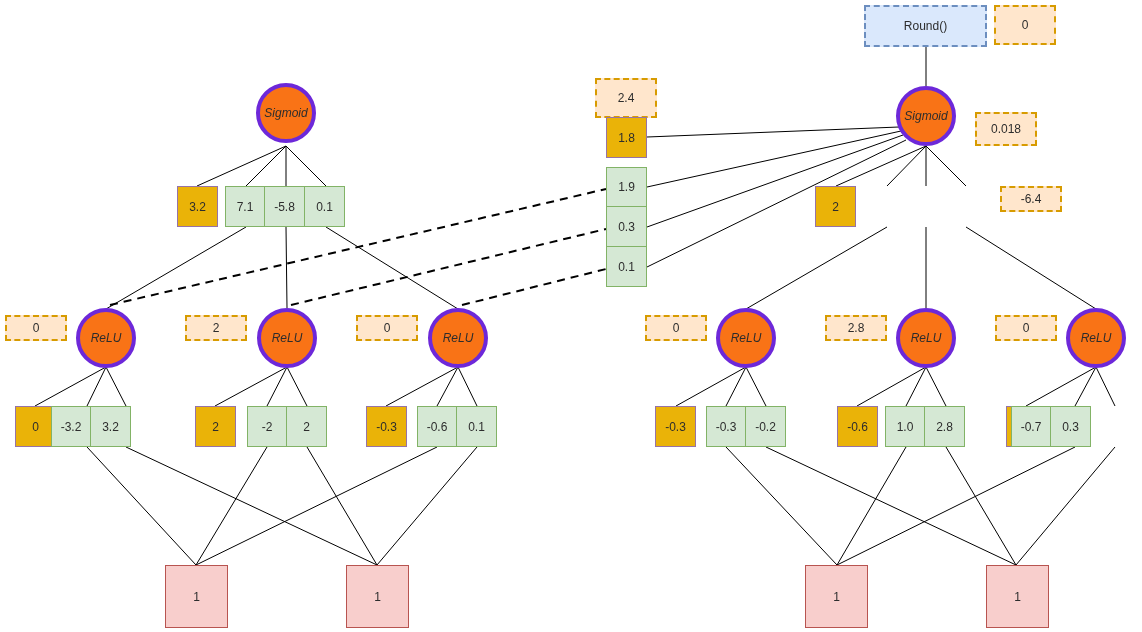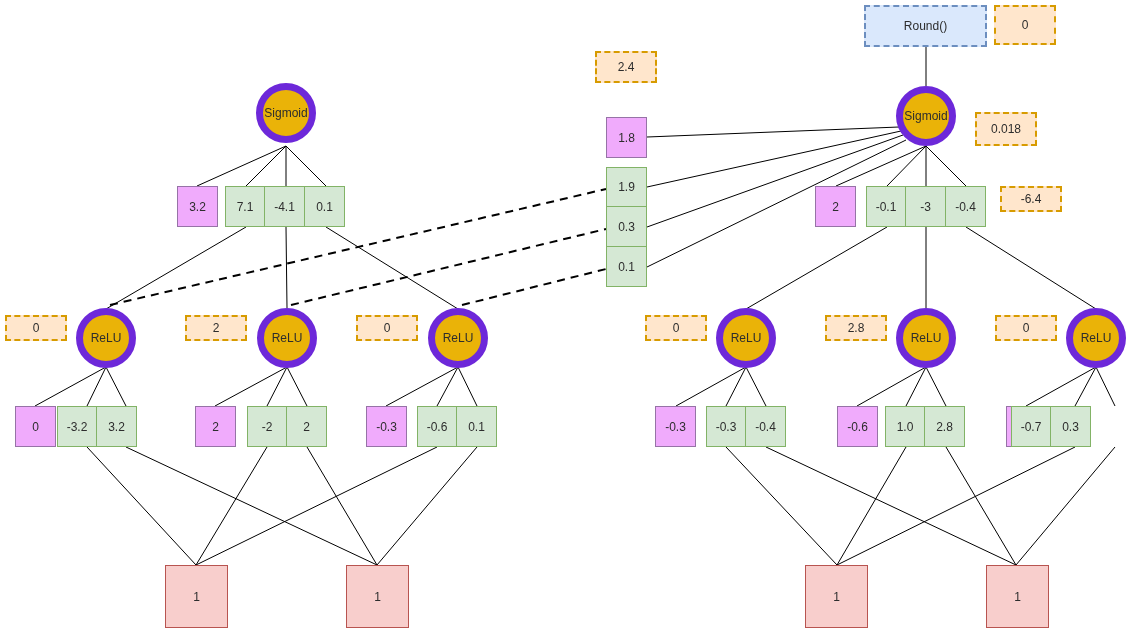--- a/index.html
+++ b/index.html
@@ -2,22 +2,22 @@
 <html><head>
 <meta charset="utf-8">
 <style>
   html,body{margin:0;padding:0;background:#ffffff;}
   .canvas{
     position:relative;width:1142px;height:632px;background:#ffffff;overflow:hidden;
     font-family:"Liberation Sans",sans-serif;font-size:12px;color:#2d2d2d;
   }
   .edges{position:absolute;left:0;top:0;}
   .node{position:absolute;box-sizing:border-box;display:flex;align-items:center;justify-content:center;}
-  .circle{width:60px;height:60px;border-radius:50%;background:#eab308;border:7px solid #6d28d9;}
-  .bias{width:41px;height:41px;background:#f0abfc;border:1px solid #9673a6;}
+  .circle{width:60px;height:60px;border-radius:50%;background:#f97316;border:4px solid #6d28d9;font-style:italic;}
+  .bias{width:41px;height:41px;background:#eab308;border:1px solid #9673a6;}
   .val{width:62px;height:26px;background:#ffe6cc;border:2px dashed #d79b00;}
   .round{width:123px;height:42px;background:#dae8fc;border:2px dashed #6c8ebf;}
   .input{width:63px;height:63px;background:#f8cecc;border:1px solid #b85450;}
   .hrow{position:absolute;display:flex;}
   .vstack{position:absolute;display:flex;flex-direction:column;}
   .cell{box-sizing:border-box;width:40px;height:41px;background:#d5e8d4;border:1px solid #82b366;
         display:flex;align-items:center;justify-content:center;text-align:right;}
   .hrow .cell + .cell{border-left:none;}
   .vstack .cell{width:41px;height:40px;}
   .vstack .cell + .cell{border-top:none;}
@@ -88,83 +88,78 @@
       <line x1="1075" y1="447" x2="837" y2="565"></line>
       <line x1="1115" y1="447" x2="1016" y2="565"></line>
     </g>
   </svg>
 
   <div class="node circle" style="left:256px;top:83px">Sigmoid</div>
 
   <div class="node bias" style="left:177px;top:186px">3.2</div>
   <div class="hrow" style="left:225px;top:186px">
     <div class="cell">7.1</div>
-    <div class="cell">-4.1</div>
+    <div class="cell">-5.8</div>
     <div class="cell">0.1</div>
   </div>
 
   <div class="node val" style="left:5px;top:315px">0</div>
   <div class="node circle" style="left:76px;top:308px">ReLU</div>
   <div class="node val" style="left:185px;top:315px">2</div>
   <div class="node circle" style="left:257px;top:308px">ReLU</div>
   <div class="node val" style="left:356px;top:315px">0</div>
   <div class="node circle" style="left:428px;top:308px">ReLU</div>
 
   <div class="node bias" style="left:15px;top:406px">0</div>
-  <div class="hrow" style="left:57px;top:406px">
+  <div class="hrow" style="left:51px;top:406px">
     <div class="cell">-3.2</div>
     <div class="cell">3.2</div>
   </div>
   <div class="node bias" style="left:195px;top:406px">2</div>
   <div class="hrow" style="left:247px;top:406px">
     <div class="cell">-2</div>
     <div class="cell">2</div>
   </div>
   <div class="node bias" style="left:366px;top:406px">-0.3</div>
   <div class="hrow" style="left:417px;top:406px">
     <div class="cell">-0.6</div>
     <div class="cell">0.1</div>
   </div>
 
   <div class="node input" style="left:165px;top:565px">1</div>
   <div class="node input" style="left:346px;top:565px">1</div>
 
-  <div class="node val" style="left:595px;top:51px;height:32px">2.4</div>
+  <div class="node val" style="left:595px;top:78px;height:40px">2.4</div>
   <div class="node bias" style="left:606px;top:117px">1.8</div>
   <div class="vstack" style="left:606px;top:167px">
     <div class="cell">1.9</div>
     <div class="cell">0.3</div>
     <div class="cell">0.1</div>
   </div>
 
   <div class="node round" style="left:864px;top:5px">Round()</div>
   <div class="node val" style="left:994px;top:5px;height:40px">0</div>
 
   <div class="node circle" style="left:896px;top:86px">Sigmoid</div>
   <div class="node val" style="left:975px;top:112px;height:34px">0.018</div>
 
   <div class="node bias" style="left:815px;top:186px">2</div>
-  <div class="hrow" style="left:866px;top:186px">
-    <div class="cell">-0.1</div>
-    <div class="cell">-3</div>
-    <div class="cell">-0.4</div>
-  </div>
   <div class="node val" style="left:1000px;top:186px">-6.4</div>
 
   <div class="node val" style="left:645px;top:315px">0</div>
   <div class="node circle" style="left:716px;top:308px">ReLU</div>
   <div class="node val" style="left:825px;top:315px">2.8</div>
   <div class="node circle" style="left:896px;top:308px">ReLU</div>
   <div class="node val" style="left:995px;top:315px">0</div>
   <div class="node circle" style="left:1066px;top:308px">ReLU</div>
 
   <div class="node bias" style="left:655px;top:406px">-0.3</div>
   <div class="hrow" style="left:706px;top:406px">
     <div class="cell">-0.3</div>
-    <div class="cell">-0.4</div>
+    <div class="cell">-0.2</div>
   </div>
   <div class="node bias" style="left:837px;top:406px">-0.6</div>
   <div class="hrow" style="left:885px;top:406px">
     <div class="cell">1.0</div>
     <div class="cell">2.8</div>
   </div>
   <div class="node bias" style="left:1006px;top:406px">-0.3</div>
   <div class="hrow" style="left:1011px;top:406px">
     <div class="cell">-0.7</div>
     <div class="cell">0.3</div>

